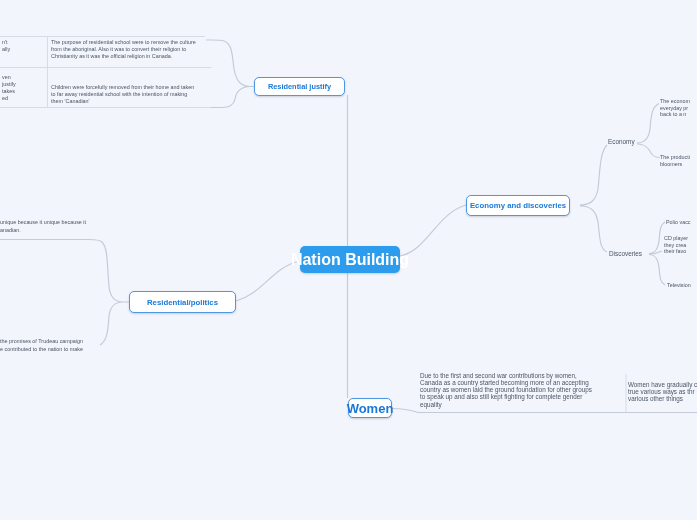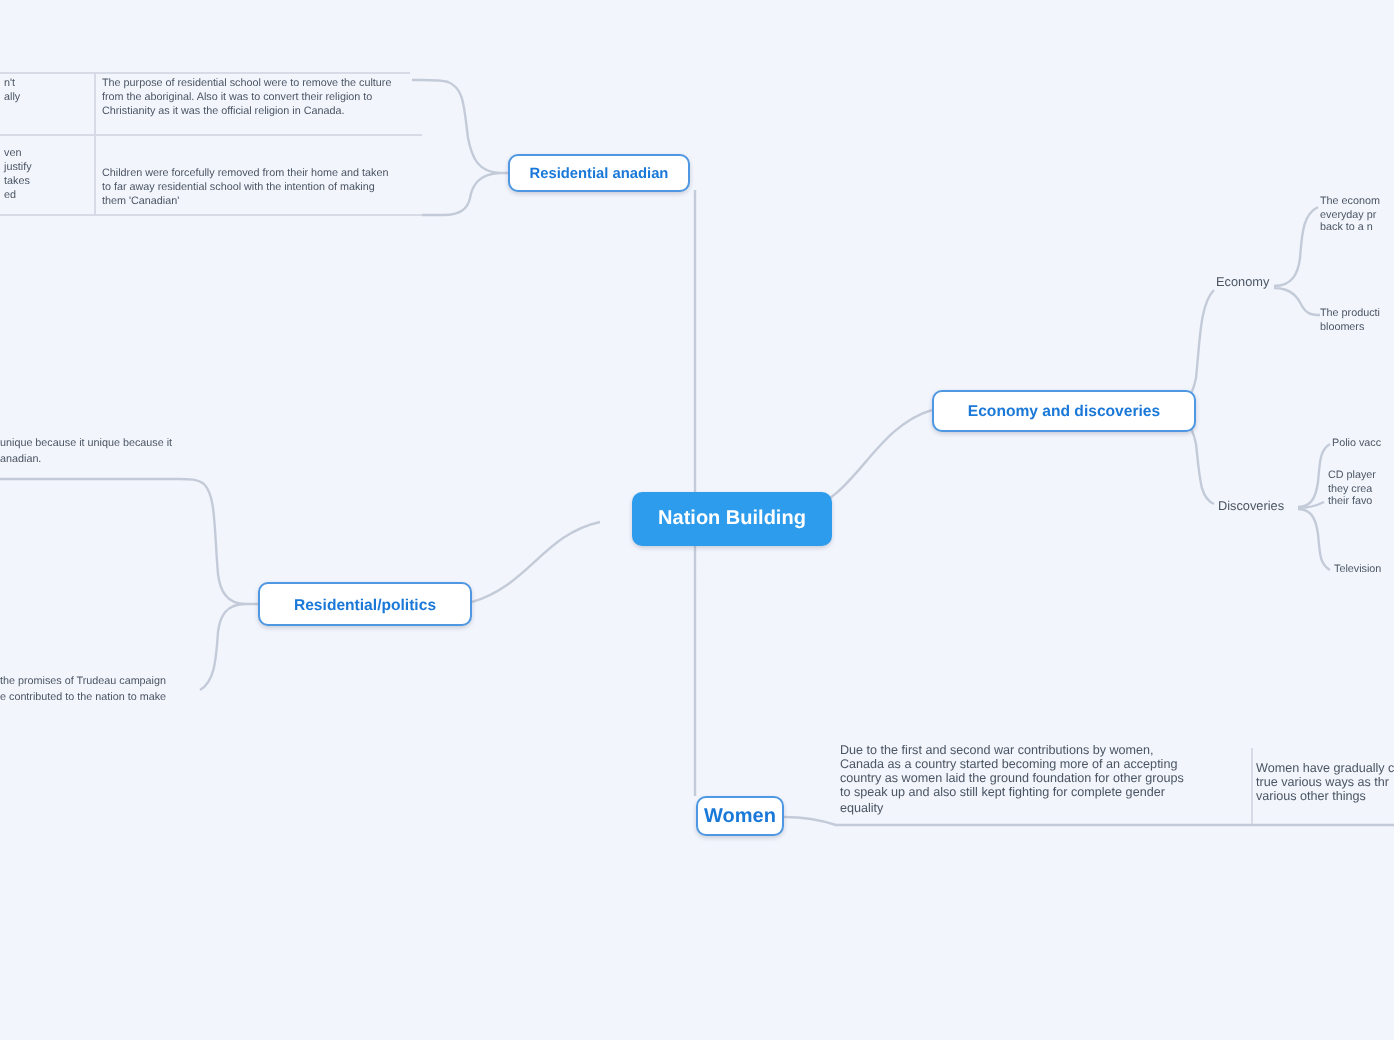--- a/index.html
+++ b/index.html
@@ -67,25 +67,25 @@
     <div>ven</div>
     <div>justify</div>
     <div>takes</div>
     <div>ed</div>
   </div>
 <div class="note" style="left:51px;top:84px;line-height:7px">
     <div>Children were forcefully removed from their home and taken</div>
     <div>to far away residential school with the intention of making</div>
     <div>them 'Canadian'</div>
   </div>
-<div class="node" style="left:254px;top:77px;width:91px;height:19px;font-size:7.4px">Residential anadian</div>
+<div class="node" style="left:254px;top:77px;width:91px;height:19px;font-size:7.4px">Residential justify</div>
 
-<div class="node root" style="left:316px;top:246px;width:100px;height:27px;font-size:10px">Nation Building</div>
+<div class="node root" style="left:300px;top:246px;width:100px;height:27px;font-size:16px">Nation Building</div>
 
-<div class="node" style="left:466px;top:195px;width:132px;height:21px;font-size:7.8px">Economy and discoveries</div>
+<div class="node" style="left:466px;top:195px;width:104px;height:21px;font-size:7.8px">Economy and discoveries</div>
 <span class="sublabel" style="left:608px;top:138px">Economy</span>
 <span class="sublabel" style="left:609px;top:249.5px">Discoveries</span>
 <div class="note" style="left:660px;top:98px;line-height:6.5px">
     <div>The econom</div>
     <div>everyday pr</div>
     <div>back to a n</div>
   </div>
 <div class="note" style="left:660px;top:154px;line-height:6.6px">
     <div>The producti</div>
     <div>bloomers</div>
@@ -105,21 +105,21 @@
 <div class="note" style="left:0px;top:218px;line-height:8.2px">
     <div>unique because it unique because it</div>
     <div>anadian.</div>
   </div>
 <div class="note" style="left:0px;top:337px;line-height:8.2px">
     <div>the promises of Trudeau campaign</div>
     <div>e contributed to the nation to make</div>
   </div>
 <div class="node" style="left:129px;top:291px;width:107px;height:22px;font-size:7.8px">Residential/politics</div>
 
-<div class="node" style="left:348px;top:398px;width:44px;height:20px;font-size:10px">Women</div>
+<div class="node" style="left:348px;top:398px;width:44px;height:20px;font-size:13px">Women</div>
 <div class="note" style="left:420px;top:371.5px;font-size:6.3px;line-height:7.3px">
     <div>Due to the first and second war contributions by women,</div>
     <div>Canada as a country started becoming more of an accepting</div>
     <div>country as women laid the ground foundation for other groups</div>
     <div>to speak up and also still kept fighting for complete gender</div>
     <div>equality</div>
   </div>
 <div class="note" style="left:628px;top:380.5px;font-size:6.3px;line-height:7.3px">
     <div>Women have gradually ch</div>
     <div>true various ways as thr</div>

